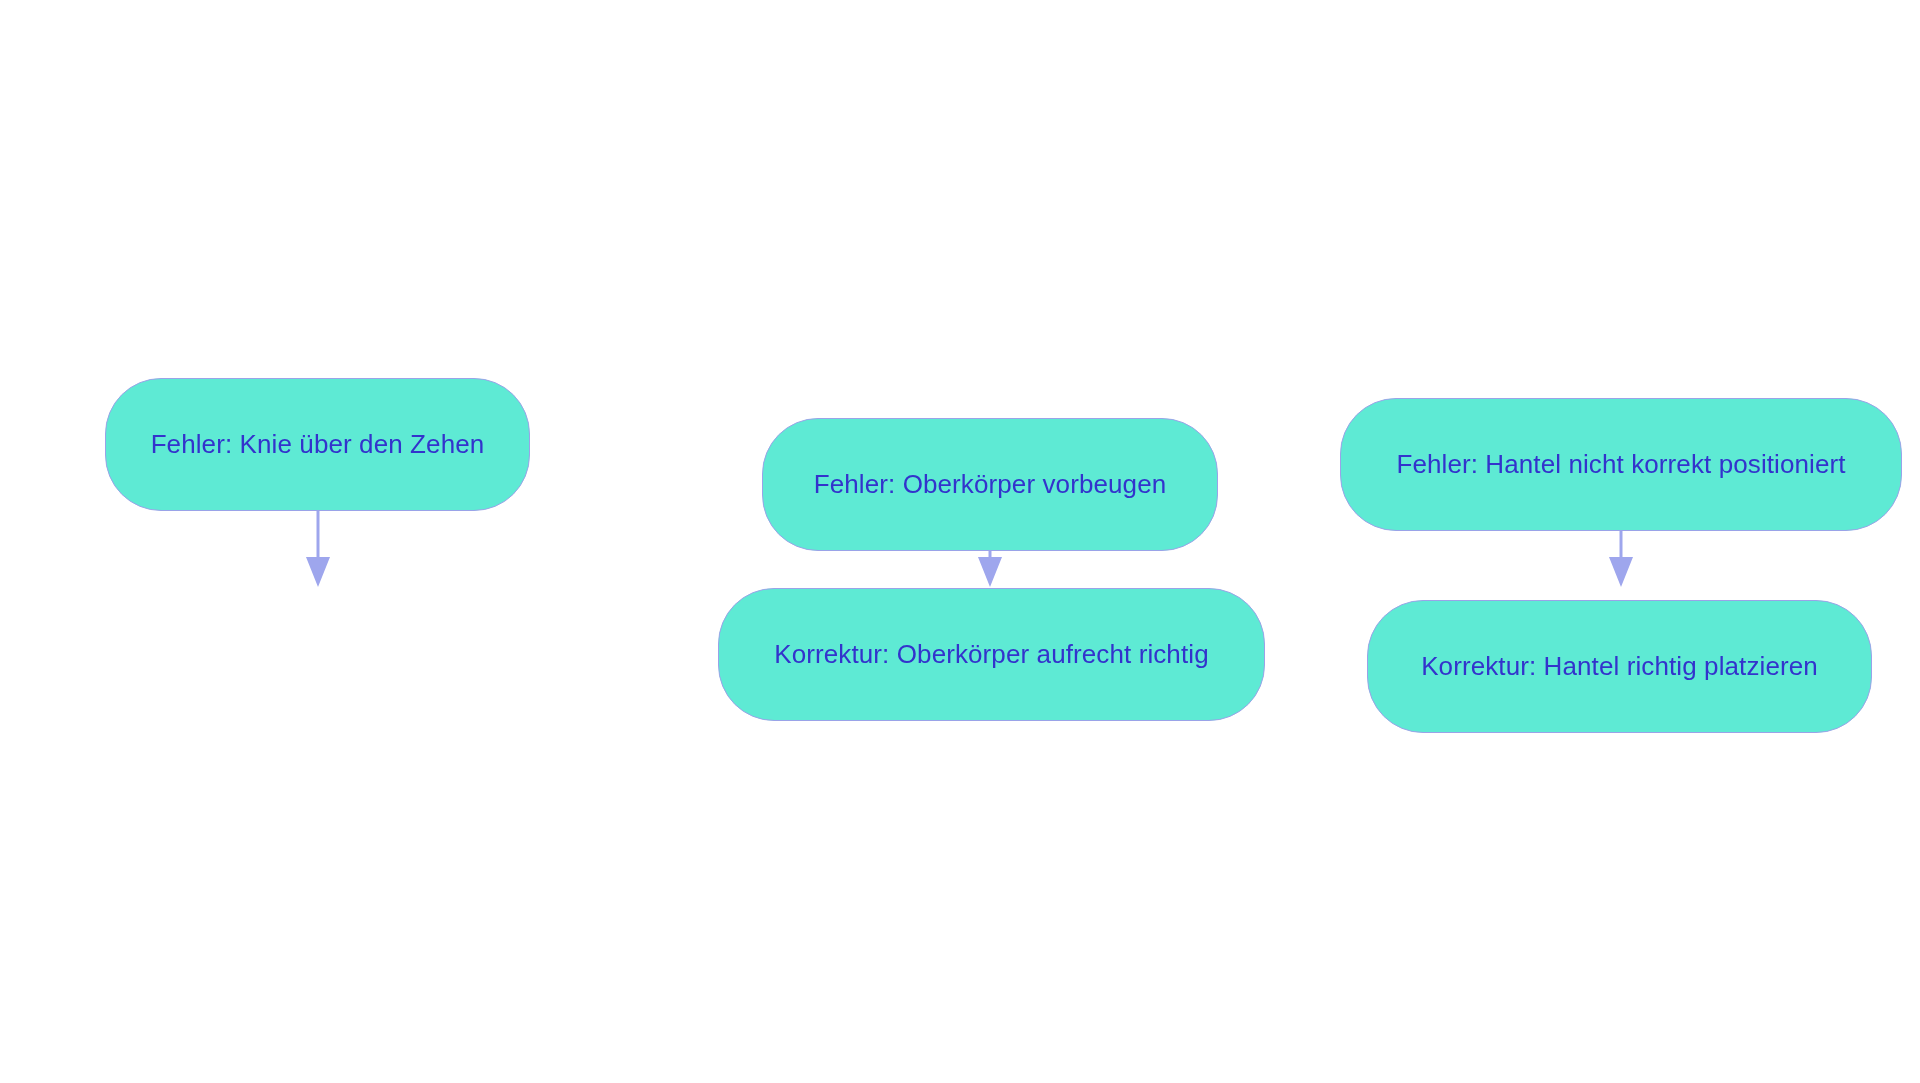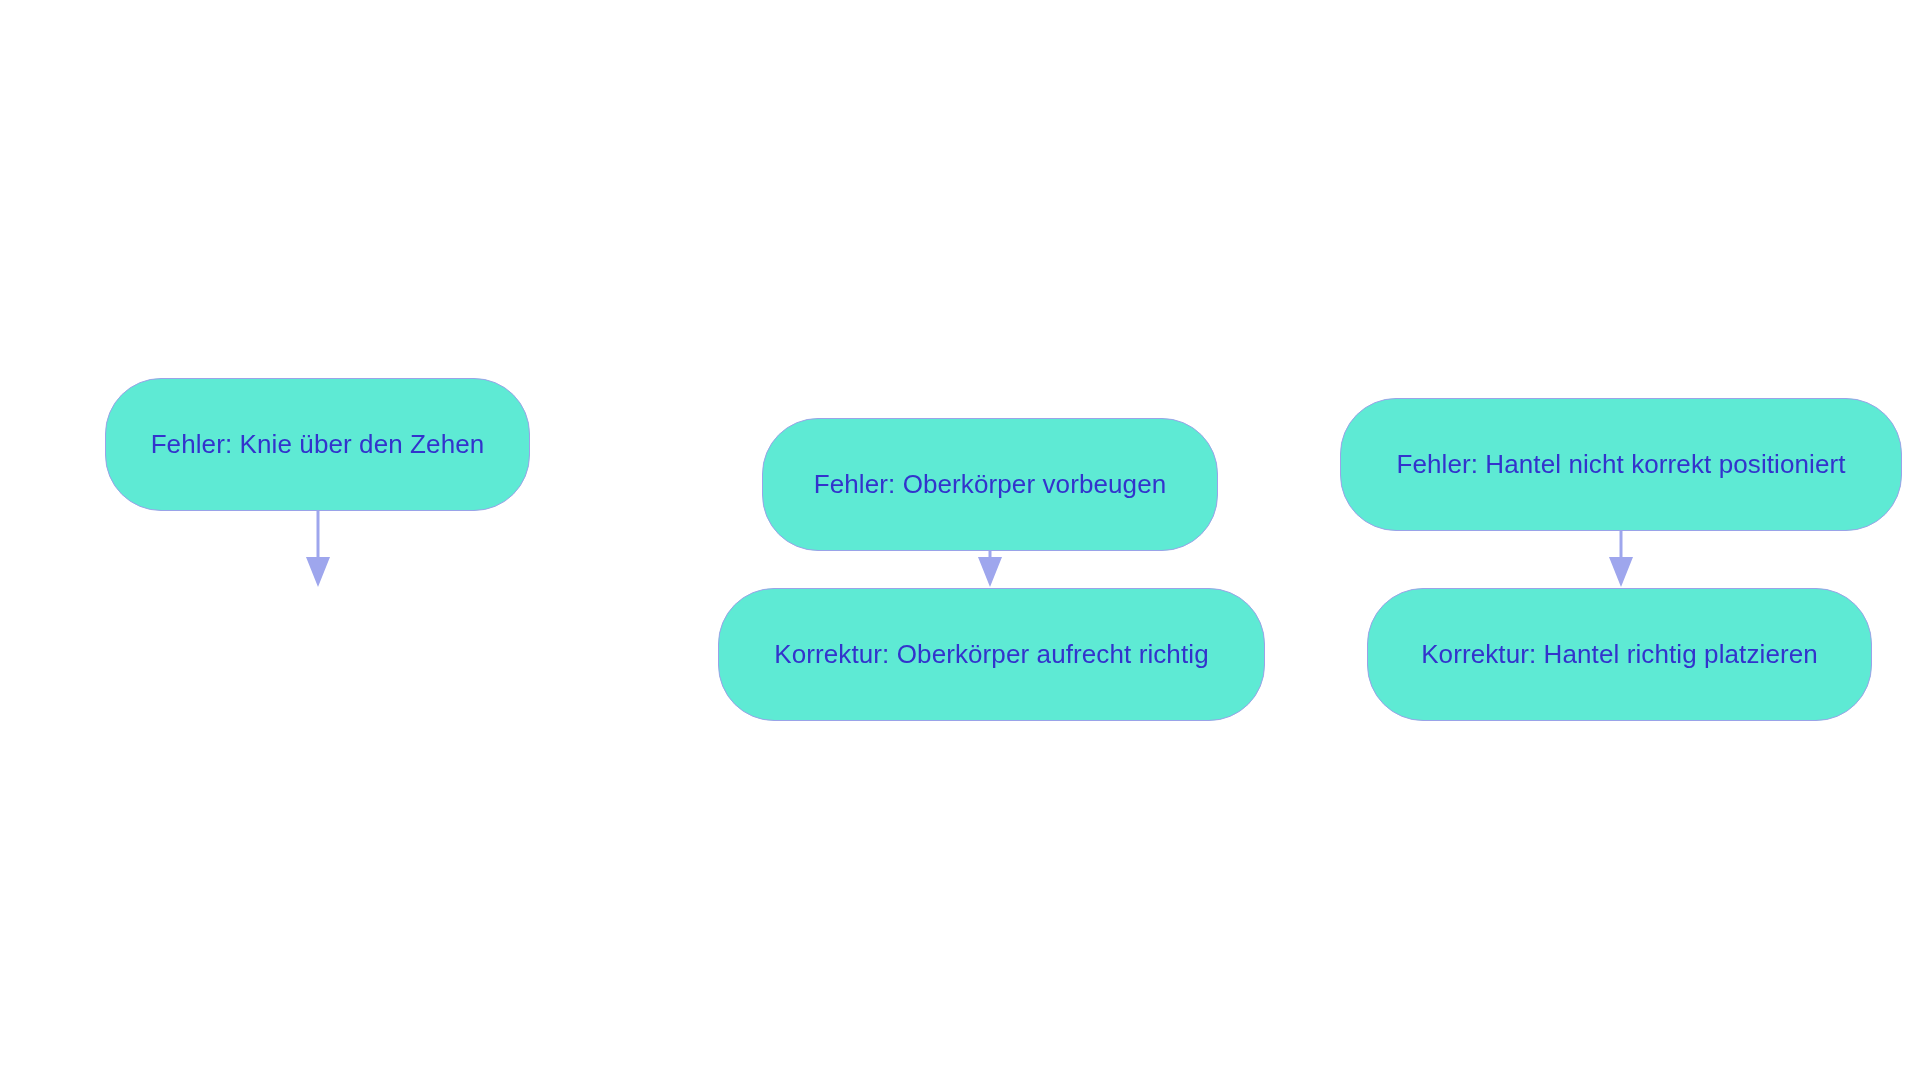--- a/index.html
+++ b/index.html
@@ -50,21 +50,21 @@
   }
 
   
   #node-err-1  { left: 105px;  top: 378px; width: 425px; }
   #node-corr-1 { left: 16px;   top: 588px; width: 606px; }
   
   #node-err-2  { left: 762px;  top: 378px; width: 456px; margin-top: 40px; }
   #node-corr-2 { left: 718px;  top: 588px; width: 547px; }
   
   #node-err-3  { left: 1340px; top: 398px; width: 562px; }
-  #node-corr-3 { left: 1367px; top: 588px; width: 505px; }
+  #node-corr-3 { left: 1367px; top: 600px; width: 505px; }
 </style>
 </head>
 <body>
 
 <div id="canvas">
 
   <svg id="edge-layer" viewBox="0 0 1920 1083" width="1920" height="1083" xmlns="http://www.w3.org/2000/svg">
     <defs>
       <marker id="arrowhead" markerWidth="10" markerHeight="8" refX="1" refY="4" orient="auto" markerUnits="strokeWidth">
         <polygon points="0,0 10,4 0,8" fill="#9ea6ed"></polygon>

